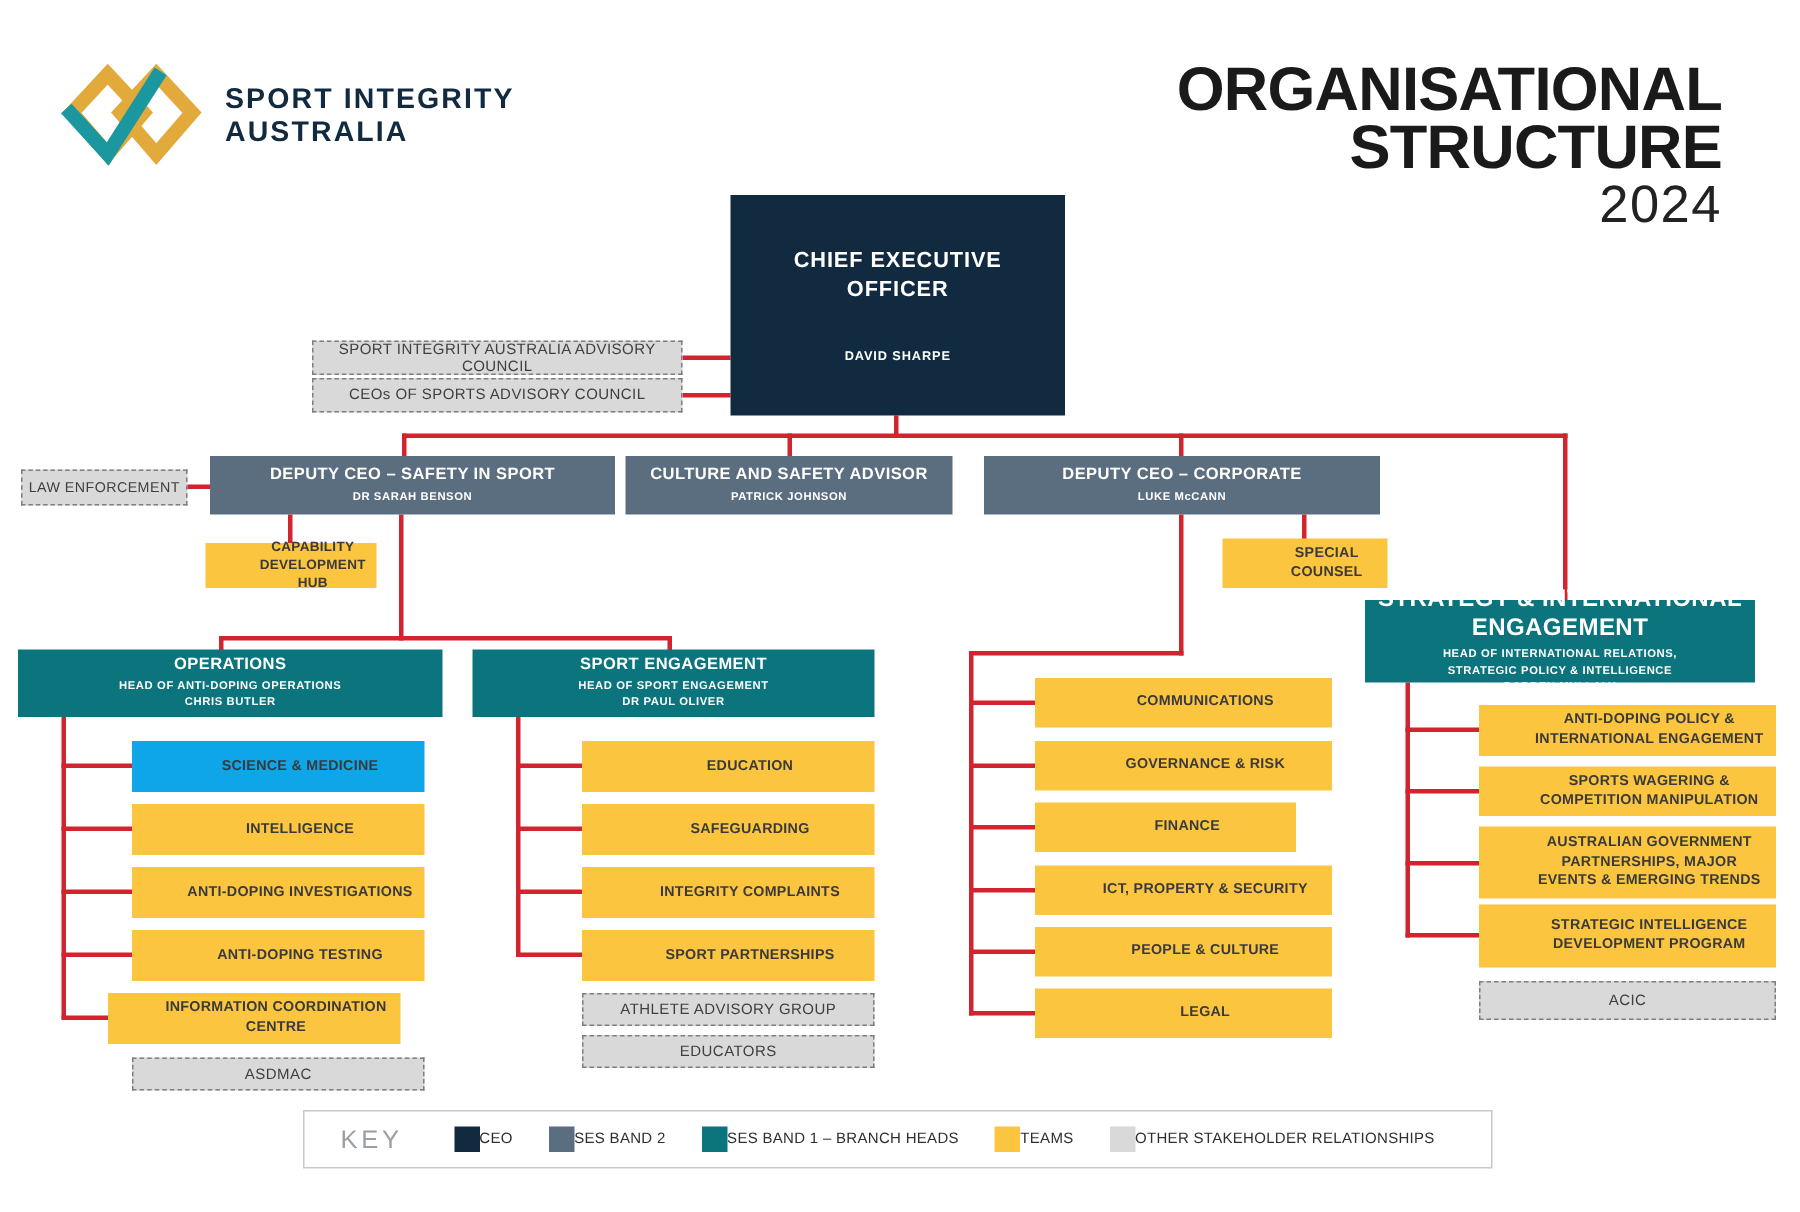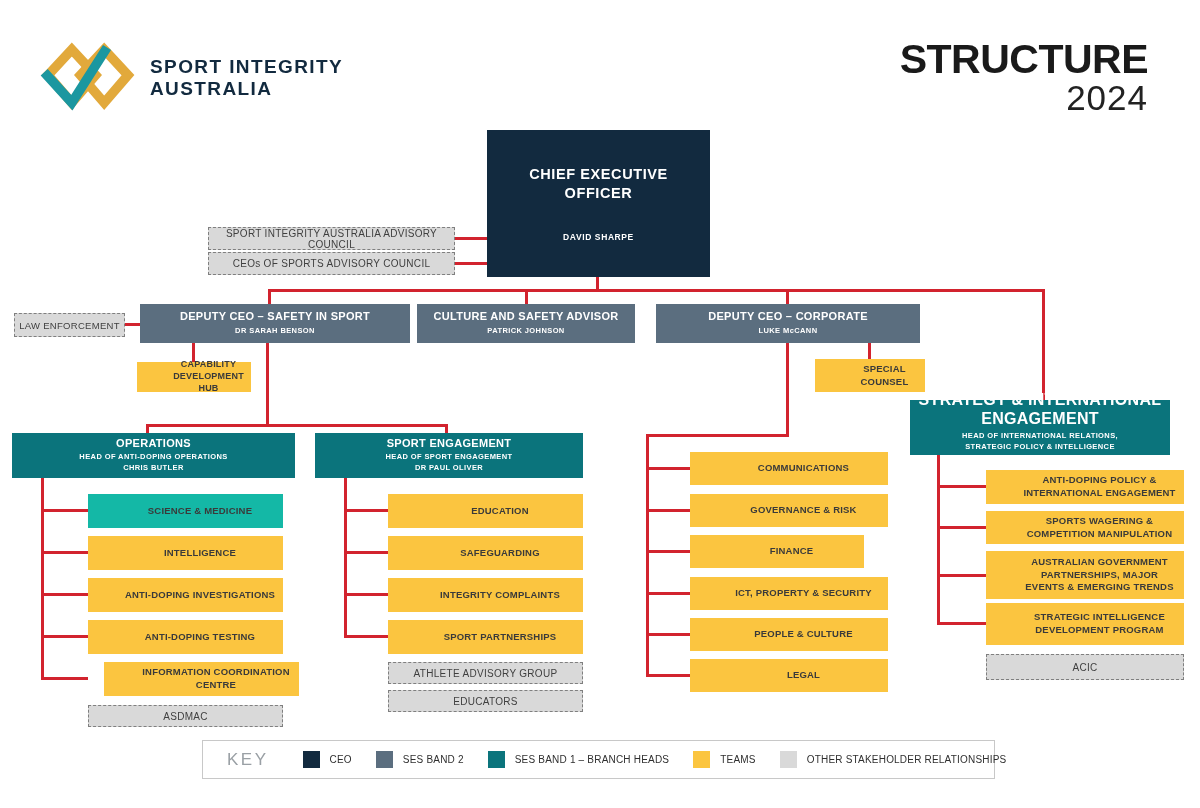--- a/index.html
+++ b/index.html
@@ -26,21 +26,21 @@
   .titleblock .t{font-weight:700;font-size:41px;line-height:.95;letter-spacing:-.5px;}
   .titleblock .y{font-weight:400;font-size:35px;line-height:1.1;letter-spacing:1px;color:#222;}
   
   .ceo-title{font-weight:700;font-size:14.5px;letter-spacing:.6px;line-height:1.25;width:170px;}
   .ceo-name{font-weight:700;font-size:8.5px;letter-spacing:.6px;margin-top:30px;}
   
   .legend{position:absolute;left:202px;top:740px;width:793px;height:39px;box-sizing:border-box;
           border:1px solid #c8c8c8;background:#fff;display:flex;align-items:center;
           padding:0 24px;gap:24px;}
   .legend-key{color:#9aa0a5;font-size:17px;letter-spacing:2.5px;font-weight:400;margin-right:10px;}
-  .legend-item{display:flex;align-items:center;gap:10px;}
+  .legend-item{display:flex;align-items:center;}
   .swatch{width:17px;height:17px;flex:0 0 auto;}
   .legend-label{font-size:10px;font-weight:400;letter-spacing:.2px;color:#2f2f2f;white-space:nowrap;}
 </style>
 </head>
 <body>
 
 <div class="canvas">
 
   <div class="brand">
     <svg width="96" height="80" viewBox="0 0 100 84">
@@ -50,20 +50,21 @@
         <path d="M4 36 L33 68 L70 10" stroke="#1b97a0"></path>
       </g>
     </svg>
     <div class="brand-text">
       <div>SPORT INTEGRITY</div>
       <div>AUSTRALIA</div>
     </div>
   </div>
 
   <div class="titleblock">
+    <div class="t">ORGANISATIONAL</div>
     <div class="t">STRUCTURE</div>
     <div class="y">2024</div>
   </div>
 
   <div class="line" style="left:596px;top:277px;width:3px;height:14px"></div>
   <div class="line" style="left:268px;top:289px;width:777px;height:3px"></div>
   <div class="line" style="left:268px;top:289px;width:3px;height:15px"></div>
   <div class="line" style="left:525px;top:289px;width:3px;height:15px"></div>
   <div class="line" style="left:786px;top:289px;width:3px;height:15px"></div>
   <div class="line" style="left:1042px;top:289px;width:3px;height:111px"></div>
@@ -146,33 +147,33 @@
     <div class="box-title">SPORT ENGAGEMENT</div>
     <div class="box-sub" style="margin-top:3px">HEAD OF SPORT ENGAGEMENT</div>
     <div class="box-sub" style="margin-top:0">DR PAUL OLIVER</div>
   </div>
   <div class="box teal" style="left: 910px; top: 400px; width: 260px; height: 55px; background: rgb(11, 116, 124);">
     <div class="box-title" style="font-size:16px">STRATEGY &amp; INTERNATIONAL ENGAGEMENT</div>
     <div class="box-sub" style="margin-top:3px;width:200px">HEAD OF INTERNATIONAL RELATIONS, STRATEGIC POLICY &amp; INTELLIGENCE</div>
     <div class="box-sub" style="margin-top:0">DARREN MULLALY</div>
   </div>
 
-  <div class="box yellow" style="left: 88px; top: 494px; width: 195px; height: 34px; background: #14b8a6; text-align: center;">
+  <div class="box yellow" style="left: 88px; top: 494px; width: 195px; height: 34px; background: #0ea5e9; text-align: center;">
     <div class="team-label">SCIENCE &amp; MEDICINE</div>
     </div>
   <div class="box yellow" style="left: 88px; top: 536px; width: 195px; height: 34px; background: rgb(251, 197, 64);">
     <div class="team-label">INTELLIGENCE</div>
     </div>
   <div class="box yellow" style="left: 88px; top: 578px; width: 195px; height: 34px; background: rgb(251, 197, 64);">
     <div class="team-label">ANTI-DOPING INVESTIGATIONS</div>
     </div>
   <div class="box yellow" style="left: 88px; top: 620px; width: 195px; height: 34px; background: rgb(251, 197, 64);">
     <div class="team-label">ANTI-DOPING TESTING</div>
     </div>
-  <div class="box yellow" style="left: 104px; top: 662px; width: 195px; height: 34px; background: rgb(251, 197, 64);">
+  <div class="box yellow" style="left: 72px; top: 662px; width: 195px; height: 34px; background: rgb(251, 197, 64);">
     <div class="team-label">INFORMATION COORDINATION CENTRE</div>
     </div>
   <div class="box dashedbox" style="left:88px;top:705px;width:195px;height:22px">
     <div>ASDMAC</div>
     </div>
 
   <div class="box yellow" style="left: 388px; top: 494px; width: 195px; height: 34px; background: rgb(251, 197, 64);">
     <div class="team-label">EDUCATION</div>
     </div>
   <div class="box yellow" style="left: 388px; top: 536px; width: 195px; height: 34px; background: rgb(251, 197, 64);">

